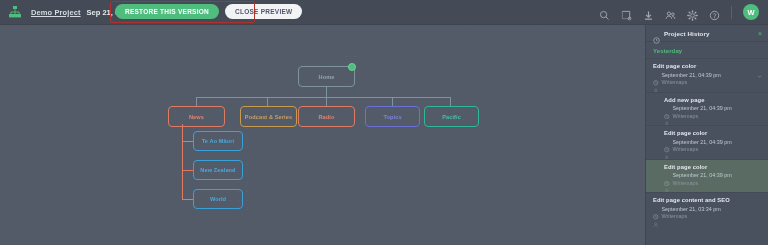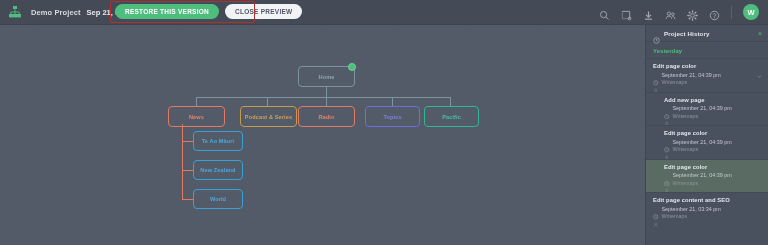--- a/index.html
+++ b/index.html
@@ -16,21 +16,21 @@
     position: absolute; left: 0; top: 0;
     width: 768px; height: 25px;
     background: #444b57;
     display: flex; align-items: center;
     border-bottom: 1px solid #3e444f;
   }
   .logo-icon { margin-left: 8px; width: 14px; height: 14px; display: block; }
   .proj-name {
     margin-left: 9px;
     font-size: 7.5px; font-weight: bold; color: #d6dae1;
-    letter-spacing: .1px; white-space: nowrap;
+    letter-spacing: .1px; white-space: nowrap; text-decoration: underline;
   }
   .proj-date {
     margin-left: 6px;
     font-size: 7.5px; font-weight: bold; color: #e6e9ee;
     white-space: nowrap;
   }
   
   .annot-box {
     position: absolute; left: 110px; top: 1px;
     width: 145px; height: 22px;

